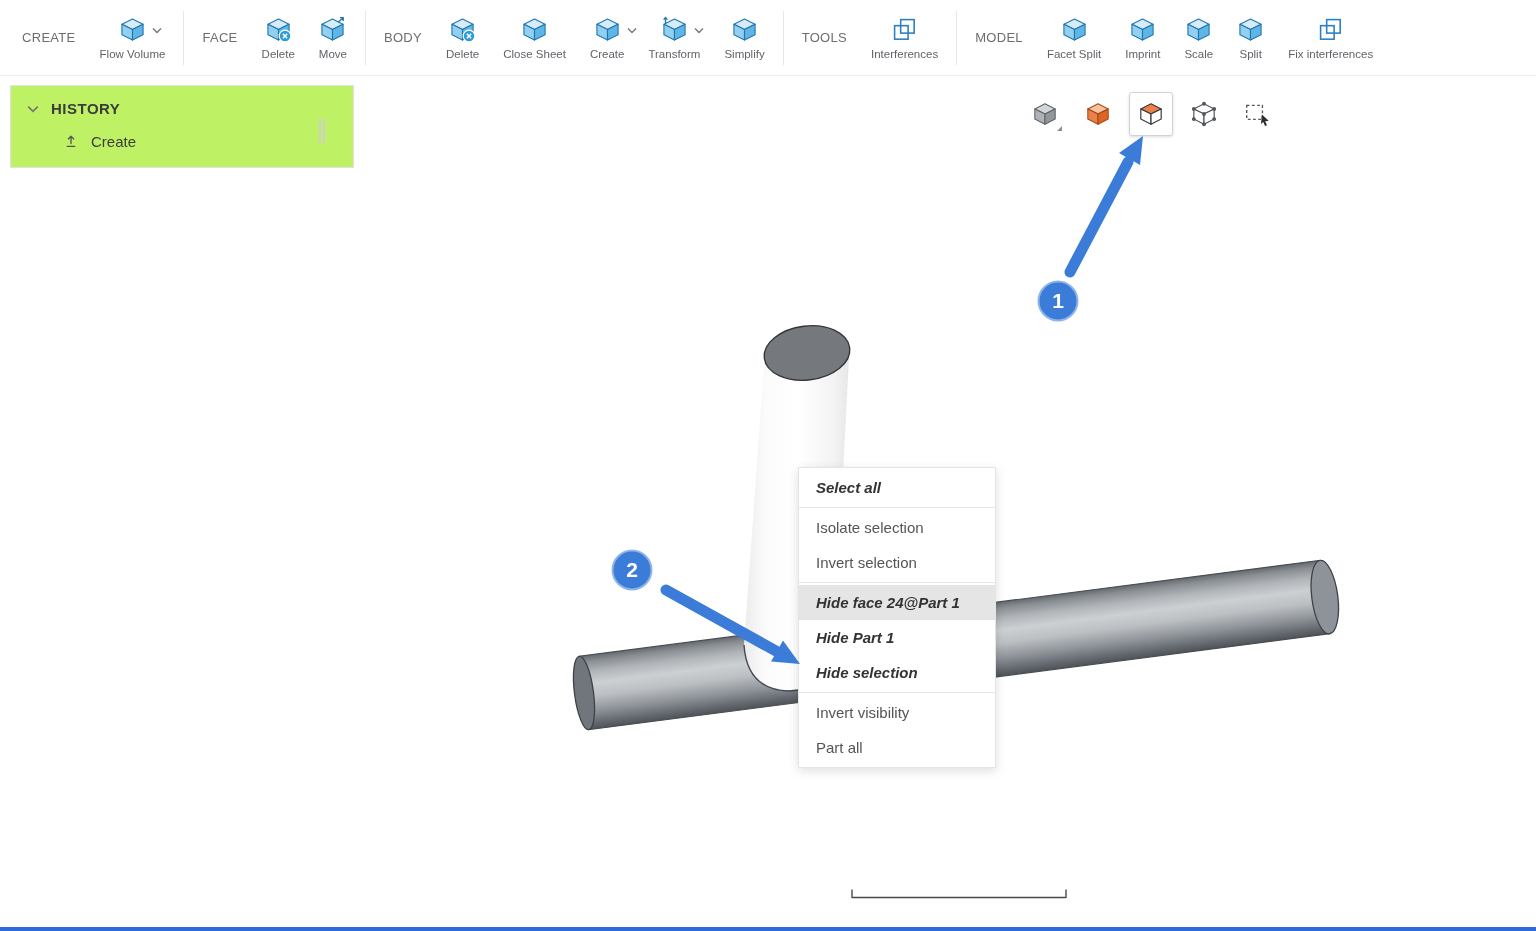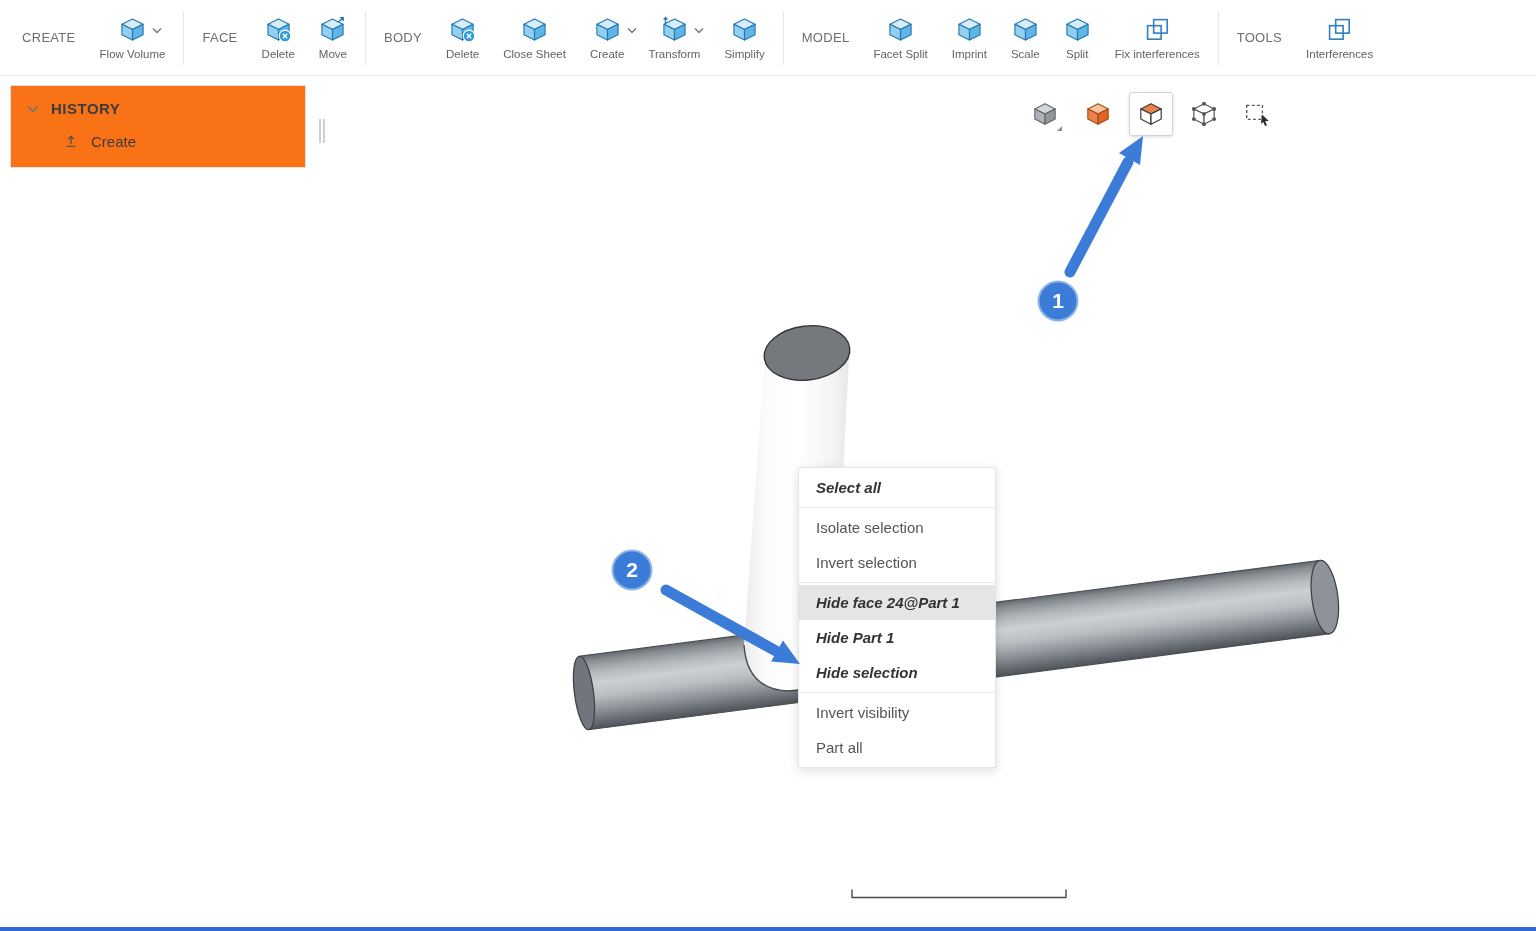--- a/index.html
+++ b/index.html
@@ -24,22 +24,22 @@
   .tb-group:last-child { border-right: none; }
   .tb-label { font-size: 13px; color: #6d6d6d; letter-spacing: .3px; white-space: nowrap; }
   .tool { display: flex; flex-direction: column; align-items: center; gap: 4px; cursor: pointer; }
   .tool-ic { position: relative; height: 28px; display: flex; align-items: center; }
   .ticon { width: 27px; height: 27px; display: block; }
   .chev { position: absolute; right: -16px; top: 11px; width: 10px; height: 7px; }
   .tool-label { font-size: 11.5px; color: #5f6368; white-space: nowrap; }
 
   
   .history {
-    position: absolute; left: 10px; top: 85px; width: 296px;
-    background: #f97316; border: 1px solid #e2e2e2; z-index: 5;
+    position: absolute; left: 10px; top: 85px; width: 344px;
+    background: #bef264; border: 1px solid #e2e2e2; z-index: 5;
   }
   .history-header { display: flex; align-items: center; gap: 12px; padding: 14px 16px 10px; cursor: pointer; }
   .history-title { font-size: 15px; font-weight: bold; color: #3c3c3c; letter-spacing: .5px; }
   .history-item { display: flex; align-items: center; gap: 10px; padding: 4px 16px 16px 50px; font-size: 15px; color: #3c3c3c; cursor: pointer; }
   .panel-handle { position: absolute; left: 319px; top: 119px; z-index: 5; display: flex; gap: 2px; }
   .panel-handle i { display: block; width: 2px; height: 24px; background: #cfcfcf; }
 
   
   .selbar { position: absolute; top: 92px; left: 1023px; display: flex; gap: 9px; z-index: 5; }
   .selbtn {
@@ -255,20 +255,32 @@
       <div class="tool-ic">
           <svg class="ticon" viewBox="0 0 24 24">
             <use href="#cubeG"></use>
           </svg>
         </div>
       <span class="tool-label">Simplify</span>
     </div>
   </div>
 
   <div class="tb-group">
+    <span class="tb-label">TOOLS</span>
+    <div class="tool">
+      <div class="tool-ic">
+          <svg class="ticon" viewBox="0 0 24 24">
+            <use href="#squaresG"></use>
+          </svg>
+        </div>
+      <span class="tool-label">Interferences</span>
+    </div>
+  </div>
+
+  <div class="tb-group">
     <span class="tb-label">MODEL</span>
     <div class="tool">
       <div class="tool-ic">
           <svg class="ticon" viewBox="0 0 24 24">
             <use href="#cubeG"></use>
           </svg>
         </div>
       <span class="tool-label">Facet Split</span>
     </div>
     <div class="tool">
@@ -295,32 +307,20 @@
         </div>
       <span class="tool-label">Split</span>
     </div>
     <div class="tool">
       <div class="tool-ic">
           <svg class="ticon" viewBox="0 0 24 24">
             <use href="#squaresG"></use>
           </svg>
         </div>
       <span class="tool-label">Fix interferences</span>
-    </div>
-  </div>
-
-  <div class="tb-group">
-    <span class="tb-label">TOOLS</span>
-    <div class="tool">
-      <div class="tool-ic">
-          <svg class="ticon" viewBox="0 0 24 24">
-            <use href="#squaresG"></use>
-          </svg>
-        </div>
-      <span class="tool-label">Interferences</span>
     </div>
   </div>
 </div>
 
 <div class="history">
   <div class="history-header">
     <svg width="12" height="8" viewBox="0 0 10 6">
         <use href="#chevG"></use>
       </svg>
     <span class="history-title">HISTORY</span>

